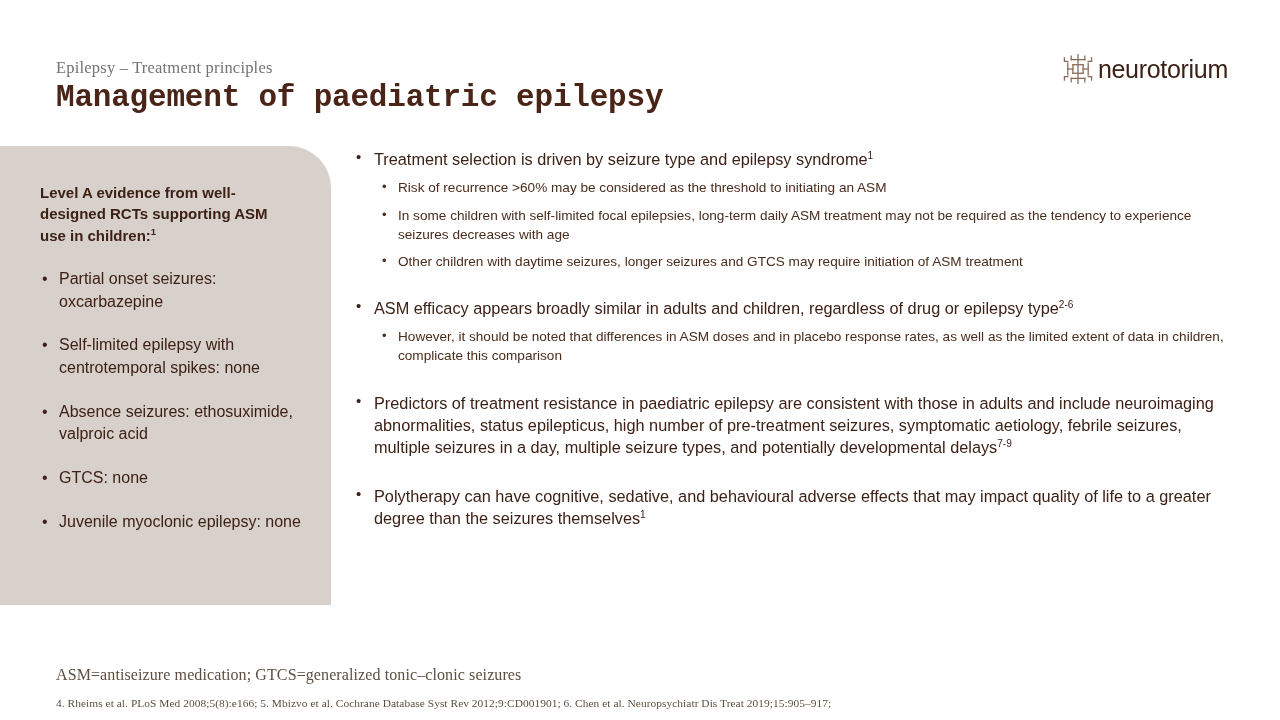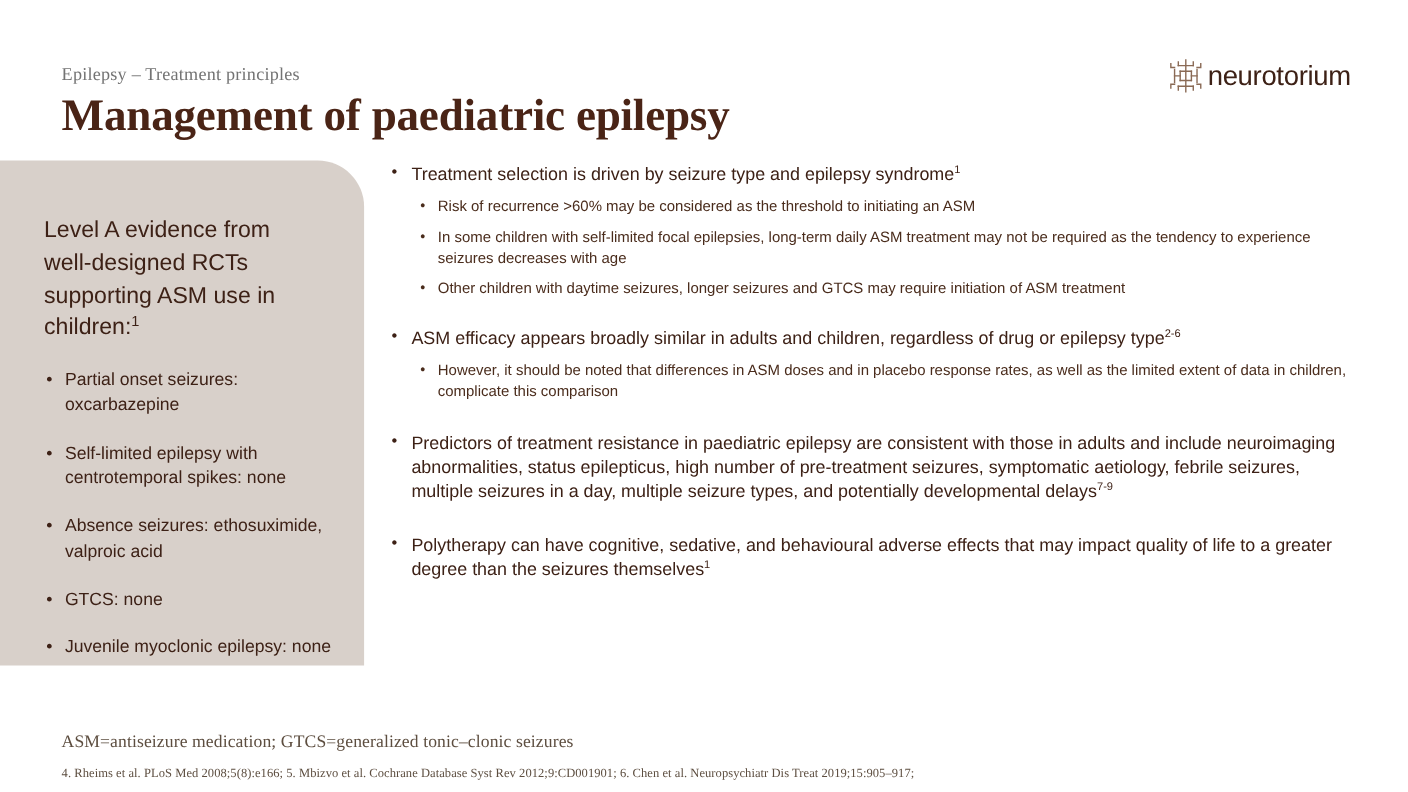--- a/index.html
+++ b/index.html
@@ -29,22 +29,22 @@
     font-family: "Liberation Serif", serif;
     font-size: 16.5px;
     color: #737373;
     letter-spacing: 0.2px;
     white-space: nowrap;
   }
   #slide-title {
     position: absolute;
     left: 56px;
     top: 80px;
-    font-family: Liberation Serif, serif;
-    font-size: 41px;
+    font-family: Liberation Mono, monospace;
+    font-size: 31px;
     font-weight: bold;
     color: #4a2416;
     letter-spacing: -0.2px;
     white-space: nowrap;
   }
 
   
   #logo {
     position: absolute;
     right: 52px;
@@ -68,25 +68,25 @@
     left: 0;
     top: 146px;
     width: 331px;
     height: 459px;
     background: #d8d0ca;
     border-top-right-radius: 42px;
     box-sizing: border-box;
     padding: 36px 30px 0 40px;
   }
   #panel-heading {
-    font-size: 21px;
-    font-weight: normal;
+    font-size: 15px;
+    font-weight: bold;
     color: #3d2116;
     line-height: 1.42;
-    margin: 12px 0 22px 0;
+    margin: 0 0 22px 0;
     max-width: 250px;
   }
   #panel-heading sup { font-size: 63%; vertical-align: super; line-height: 0; }
 
   .panel-item {
     position: relative;
     padding-left: 19px;
     font-size: 16px;
     color: #3d2116;
     line-height: 1.42;

